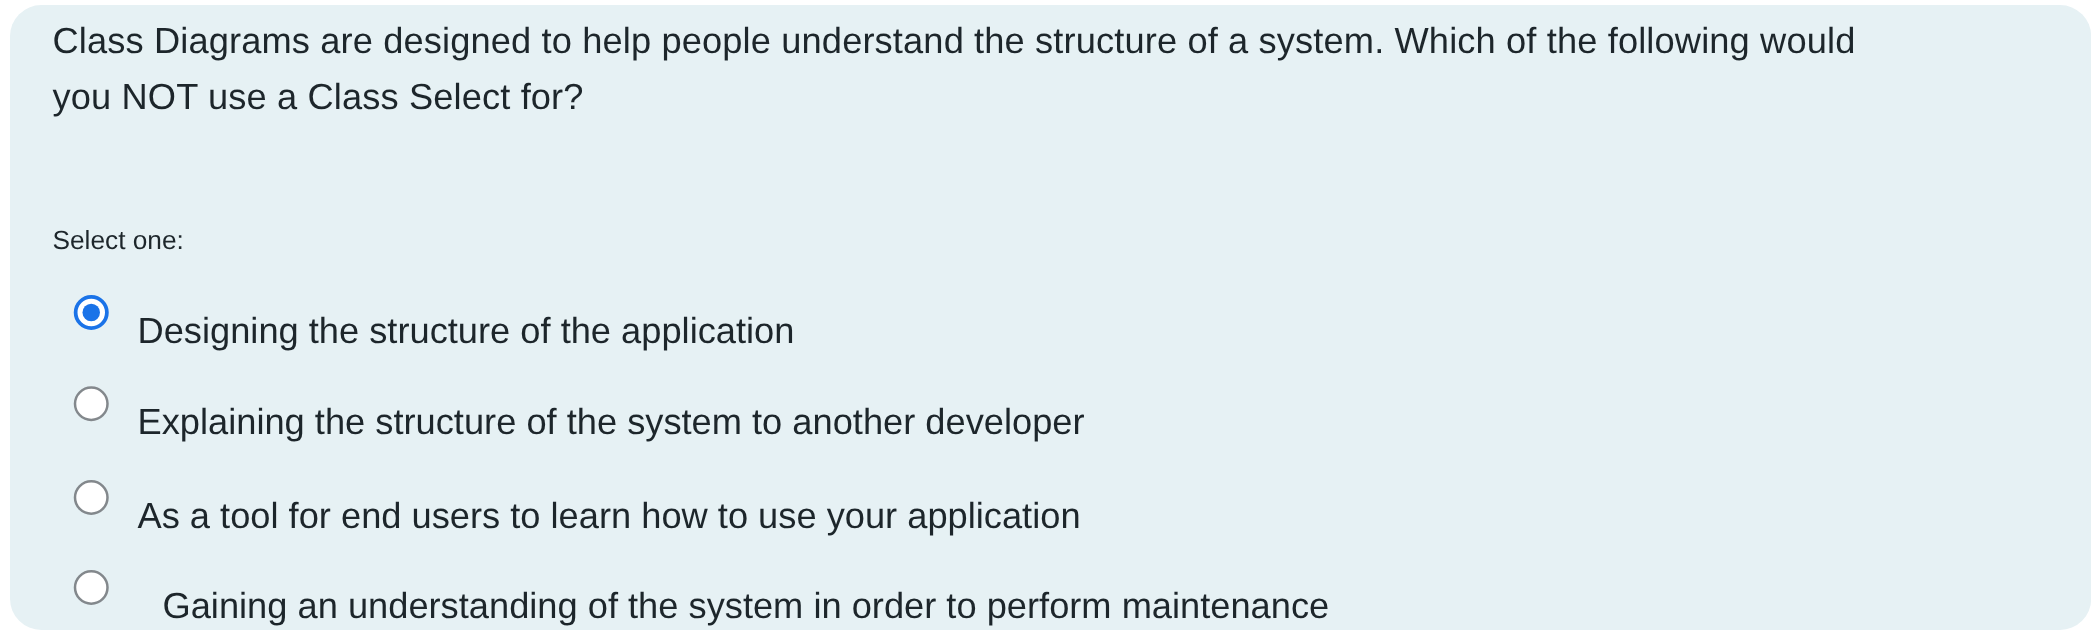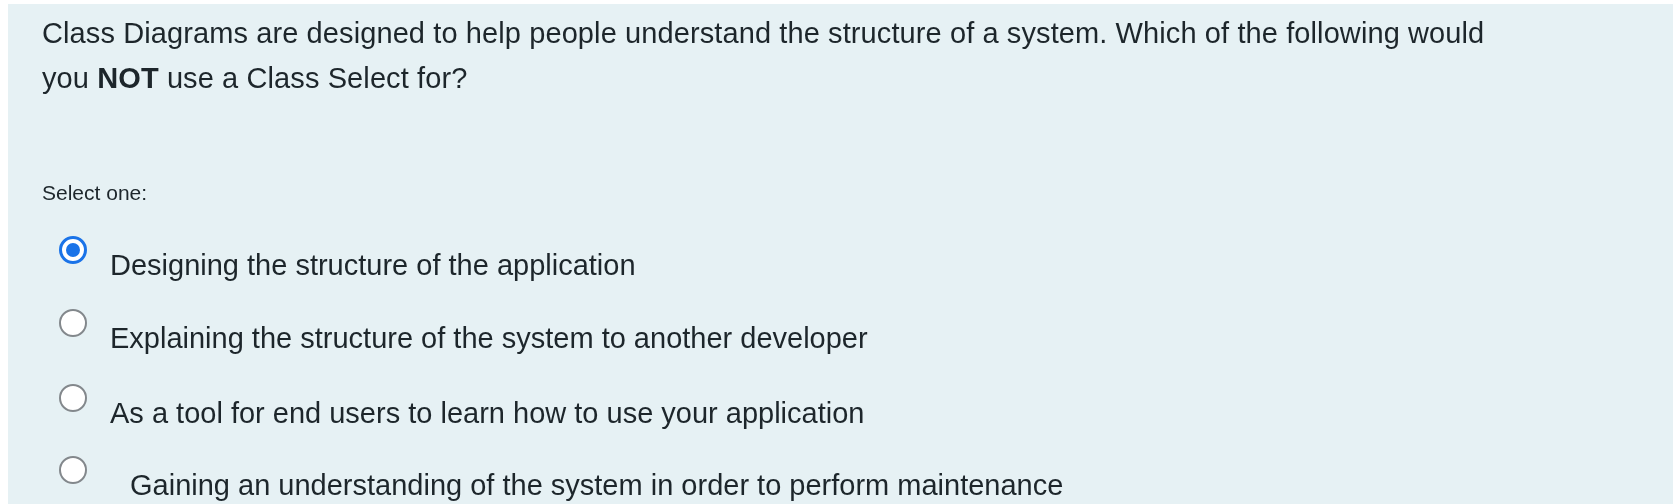--- a/index.html
+++ b/index.html
@@ -17,33 +17,34 @@
   }
   
   .panel {
     position: absolute;
     left: 8px;
     top: 4px;
     right: 0;
     bottom: 0;
     background: var(--panel-bg, #e6f1f4);
     color: var(--text-col, #1d262b);
+    border-radius: 25px;
   }
   .question {
     position: absolute;
     left: 34px;
     top: 7px;
     right: 30px;
     margin: 0;
     font-size: 29px;
     line-height: 45px;
     letter-spacing: 0.1px;
   }
   .question .line { display: block; }
-  .question b { font-weight: bold; text-align: right; }
+  .question b { font-weight: normal; text-align: right; }
   .prompt {
     position: absolute;
     left: 34px;
     top: 172px;
     font-size: 21px;
     line-height: 34px;
   }
   .option-row {
     position: absolute;
     left: 51px;

